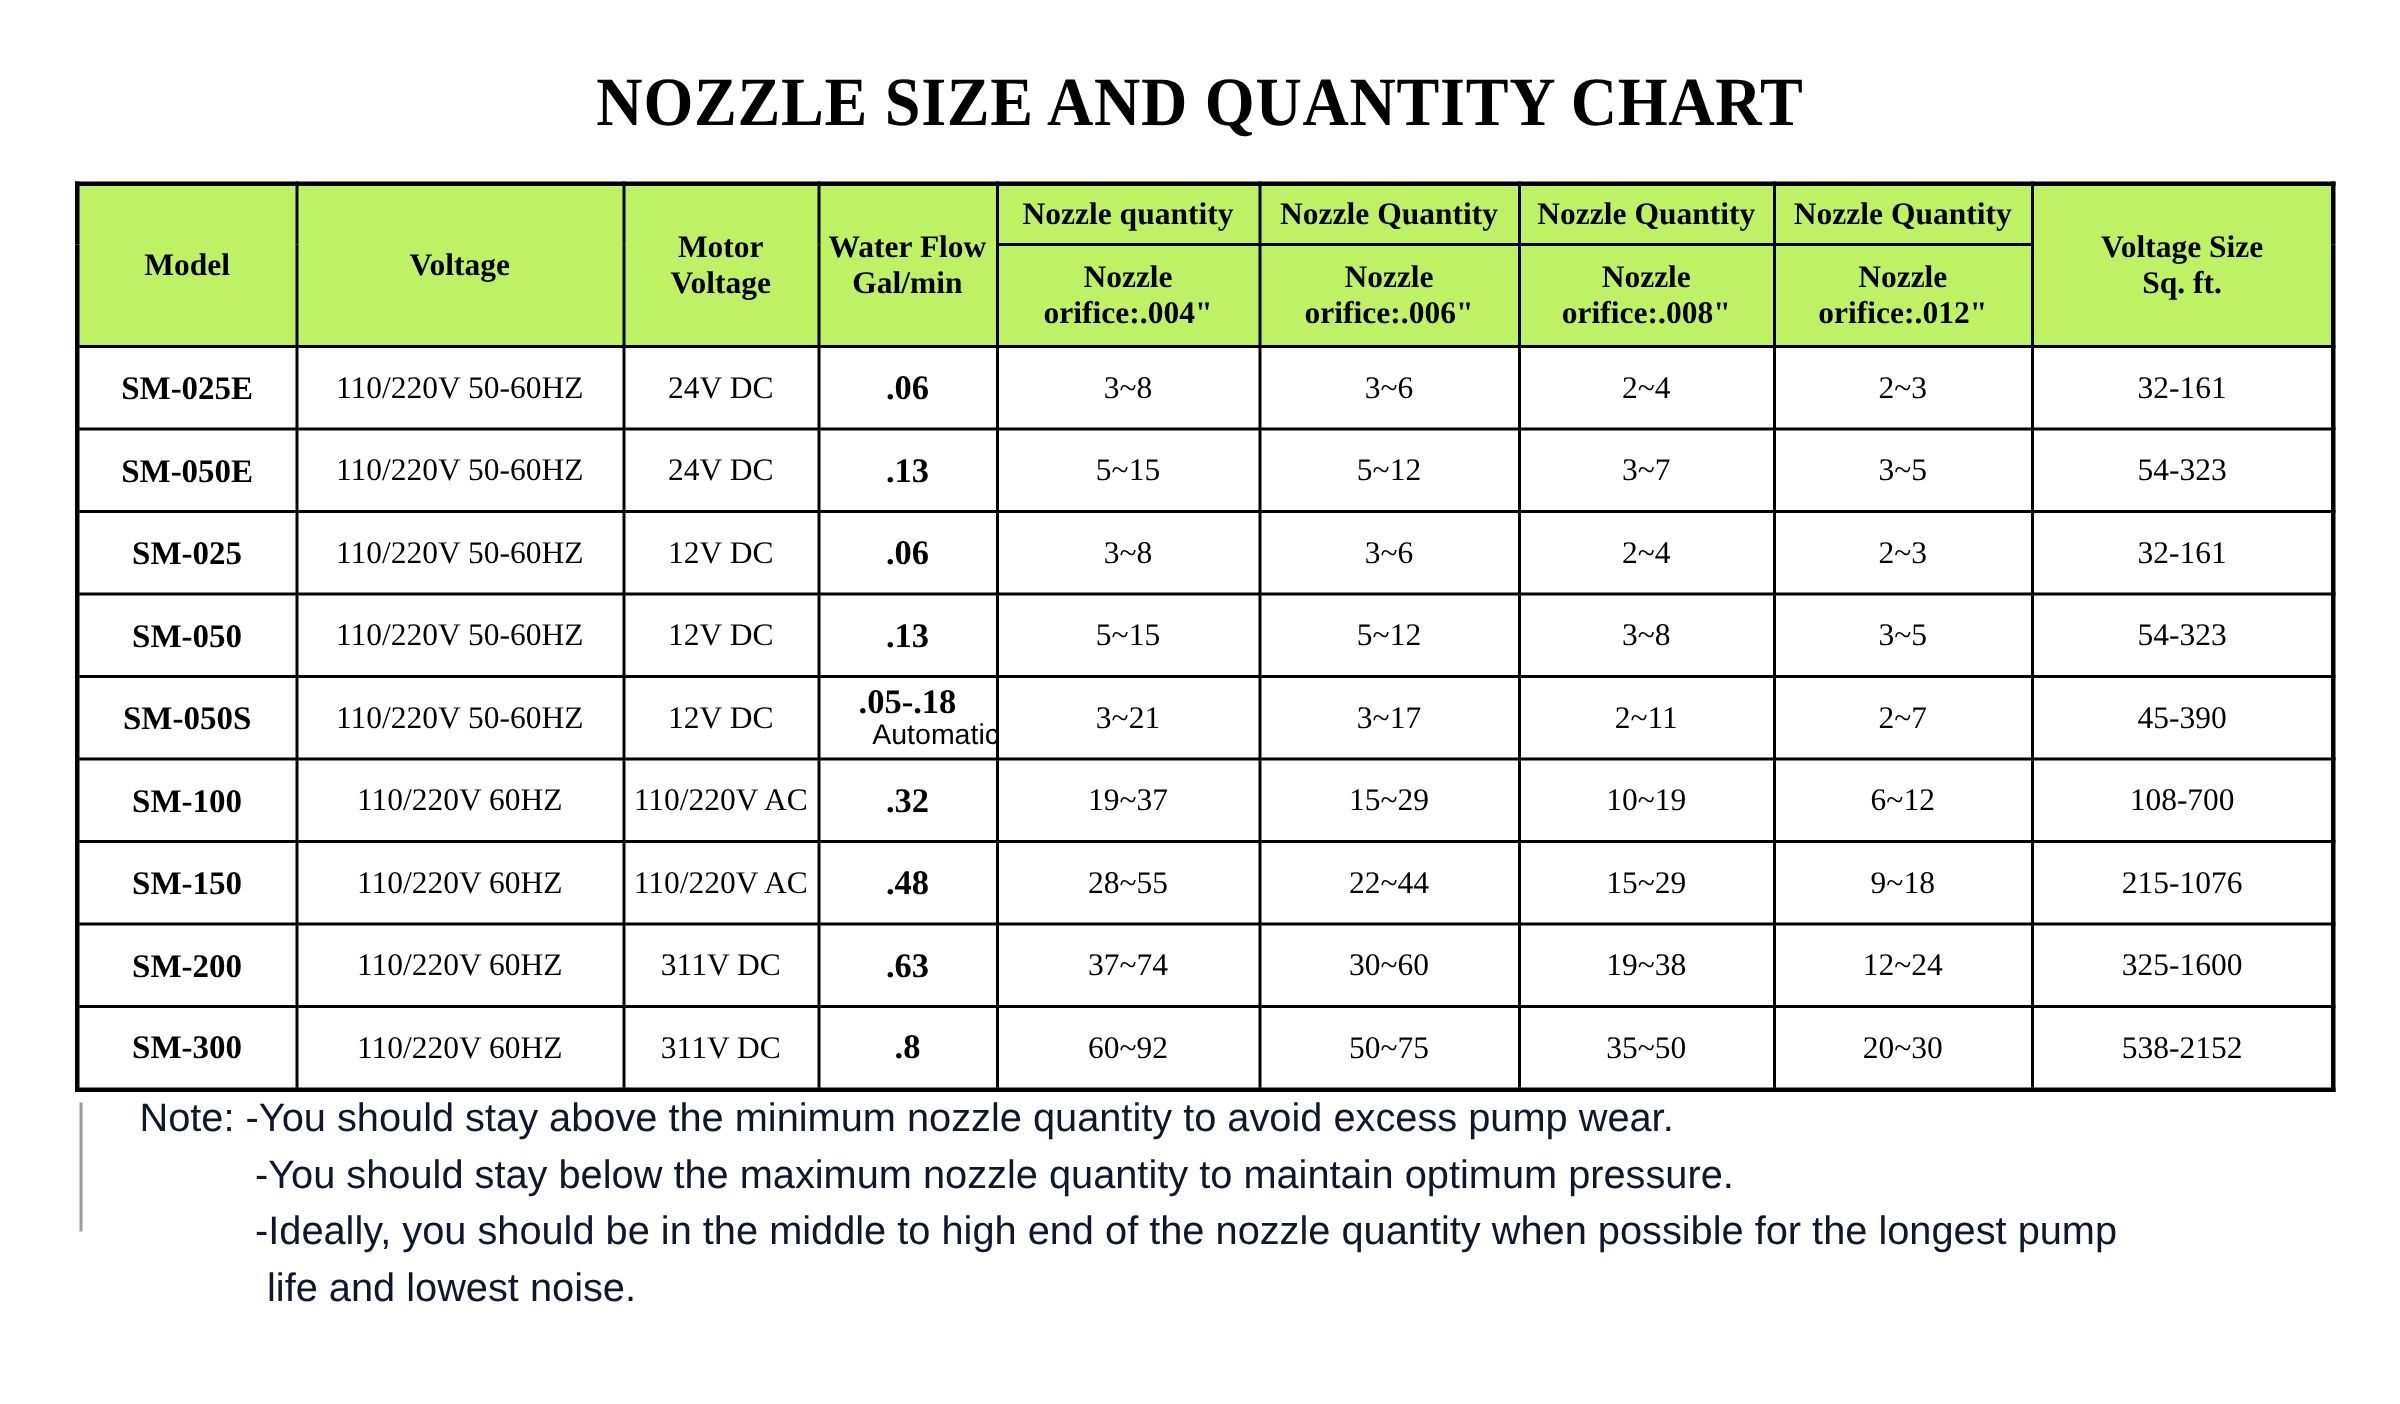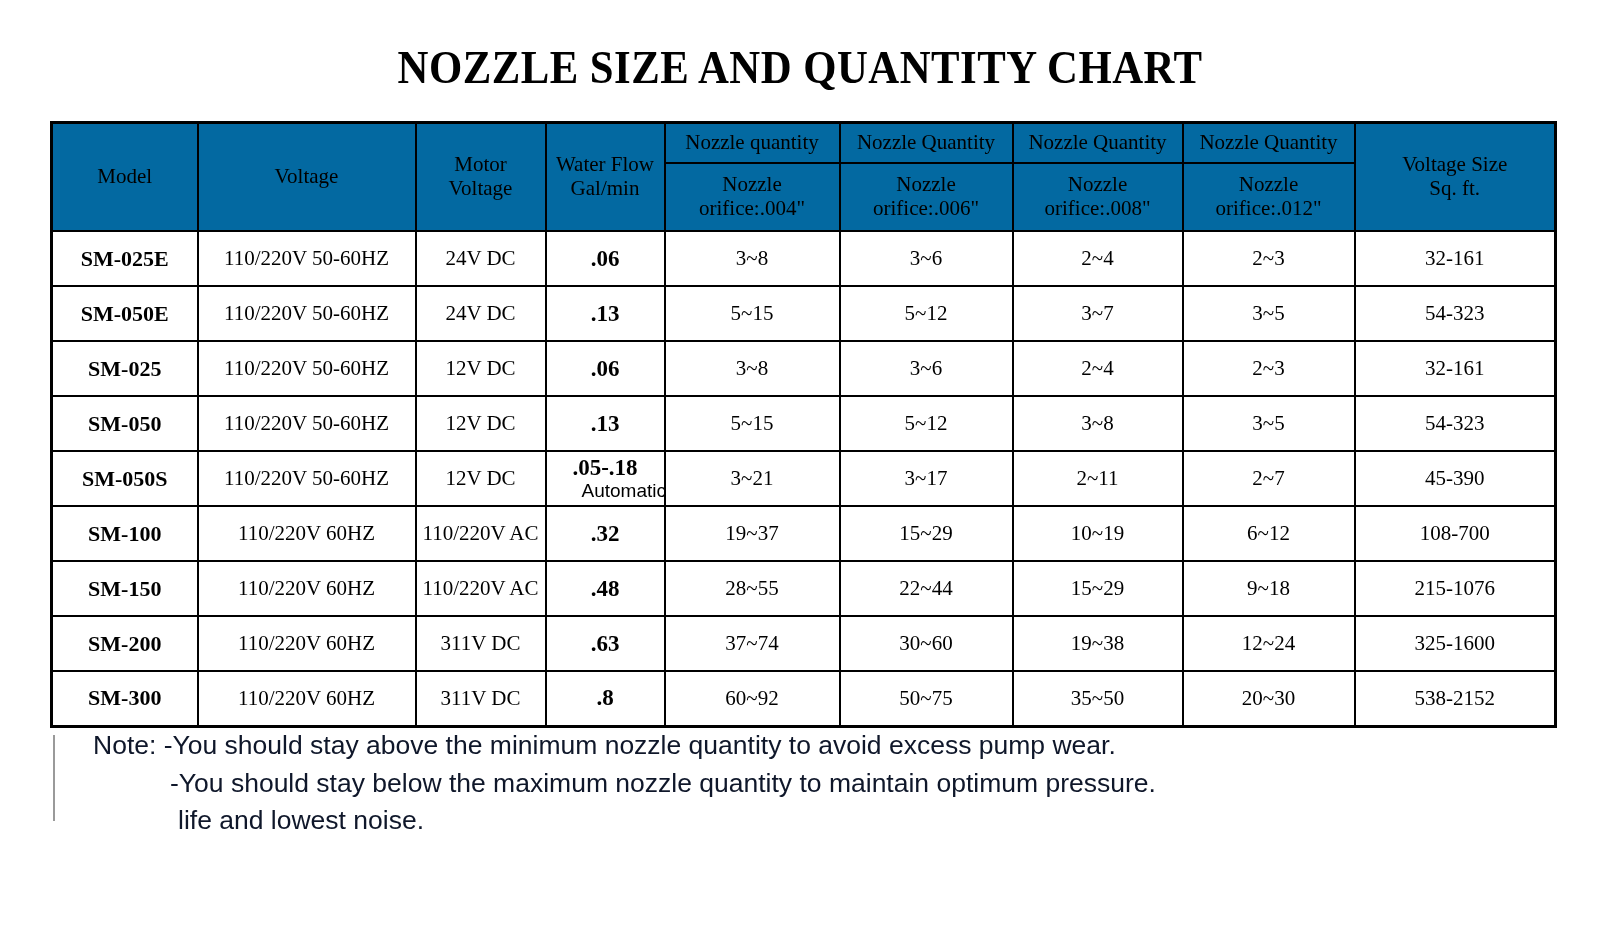--- a/index.html
+++ b/index.html
@@ -46,22 +46,22 @@
     border: 2px solid #000;
     text-align: center;
     vertical-align: middle;
     font-family: "Liberation Serif", "DejaVu Serif", serif;
     font-size: 21px;
     color: #000;
     padding: 0;
   }
 
   thead th {
-    background: #0369a1;
-    font-weight: normal;
+    background: #bef264;
+    font-weight: bold;
     font-size: 21.5px;
     line-height: 1.12;
   }
   th.hdr-tall { height: 104px; }
   th.hdr-top { height: 38px; font-size: 21px; }
   th.hdr-bot { height: 66px; }
 
   tbody tr { height: 55px; }
   tbody td.model {
     font-weight: bold;
@@ -282,14 +282,15 @@
           <td>538-2152</td>
         </tr>
       </tbody>
   </table>
 </div>
 
 <div class="notes">
   <div class="rule"></div>
   <div class="note-line first"><span>Note:</span> <span>-You should stay above the minimum nozzle quantity to avoid excess pump wear.</span></div>
   <div class="note-line indent">-You should stay below the maximum nozzle quantity to maintain optimum pressure.</div>
+  <div class="note-line indent">-Ideally, you should be in the middle to high end of the nozzle quantity when possible for the longest pump</div>
   <div class="note-line cont">life and lowest noise.</div>
 </div>
 
 </body></html>

